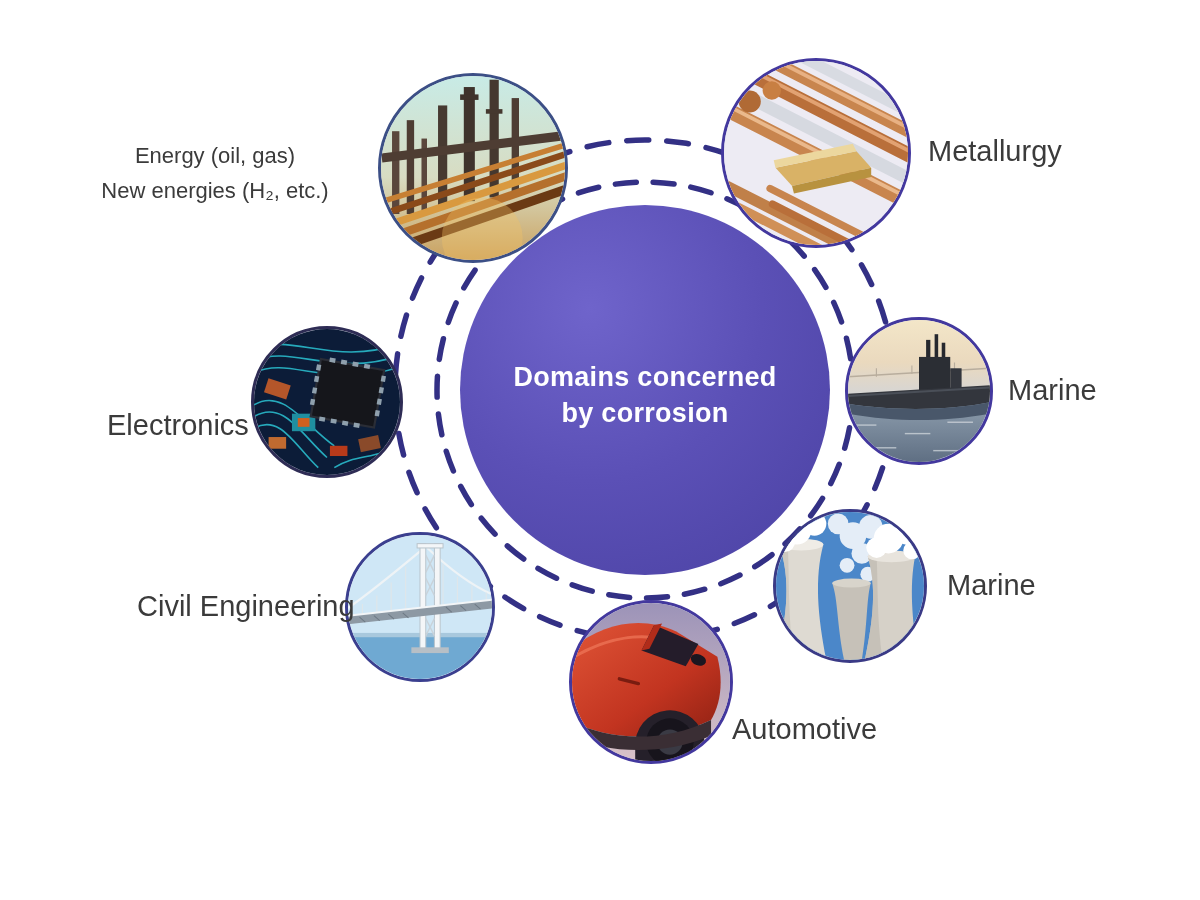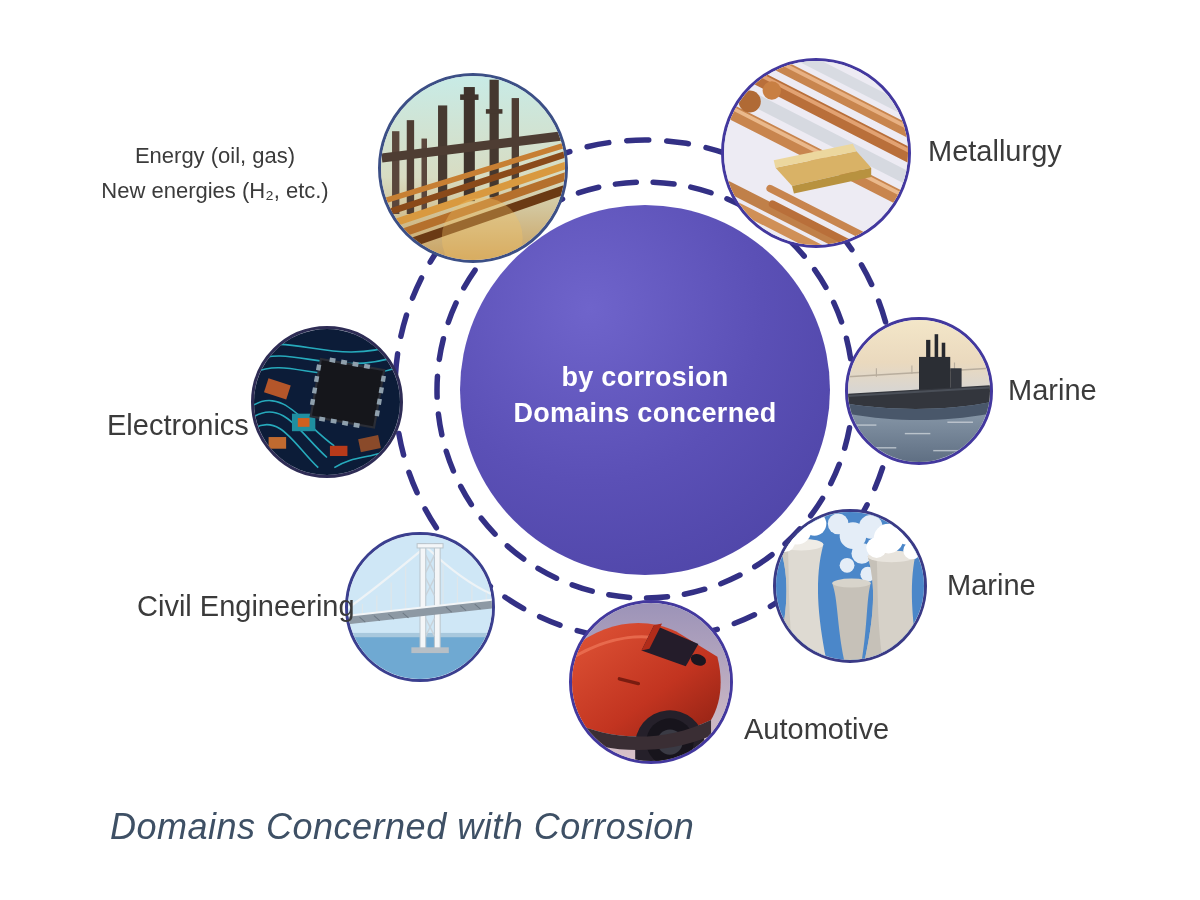--- a/index.html
+++ b/index.html
@@ -31,40 +31,40 @@
   #c-automotive{left:569px;top:600px;width:164px;height:164px;}
   .domain-label{
     position:absolute;z-index:4;color:#3b3b3b;font-size:29px;line-height:28px;white-space:nowrap;
   }
   #l-energy{left:60px;top:138px;width:310px;text-align:center;font-size:22px;line-height:35px;white-space:normal;}
   #l-metallurgy{left:928px;top:137px;}
   #l-electronics{left:107px;top:383px;margin-top:28px;}
   #l-marine{left:1008px;top:376px;text-align:center;}
   #l-civil{left:137px;top:592px;text-align:right;}
   #l-nuclear{left:947px;top:571px;}
-  #l-automotive{left:732px;top:715px;margin-left:12px;}
+  #l-automotive{left:732px;top:715px;}
   .caption{
     position:absolute;left:110px;top:806px;z-index:4;
     font-style:italic;font-size:36px;color:#3e5065;letter-spacing:.5px;
   }
 </style>
 </head>
 <body>
 
 <div id="slide">
 
   <svg class="rings" viewBox="0 0 1200 900" aria-hidden="true">
     <circle cx="645" cy="390" r="208" fill="none" stroke="#333085" stroke-width="5.5" stroke-dasharray="21 17" stroke-linecap="round"></circle>
     <circle cx="645" cy="390" r="250" fill="none" stroke="#333085" stroke-width="5.5" stroke-dasharray="22 18" stroke-linecap="round" transform="rotate(9 645 390)"></circle>
   </svg>
 
   <div class="center-circle">
     <div class="center-title">
+      <div>Domains concerned</div>
       <div>by corrosion</div>
-      <div>Domains concerned</div>
     </div>
   </div>
 
   <div class="photo-circle" id="c-energy">
     <svg viewBox="0 0 100 100" preserveAspectRatio="none">
       <defs>
         <linearGradient id="esky" x1="0" y1="0" x2="0" y2="1">
           <stop offset="0" stop-color="#c8ebe6"></stop>
             <stop offset=".55" stop-color="#d8dcc2"></stop>
           <stop offset="1" stop-color="#caa15f"></stop>
@@ -310,15 +310,14 @@
     <div>Energy (oil, gas)</div>
     <div>New energies (H₂, etc.)</div>
   </div>
   <div class="domain-label" id="l-metallurgy">Metallurgy</div>
   <div class="domain-label" id="l-electronics">Electronics</div>
   <div class="domain-label" id="l-marine">Marine</div>
   <div class="domain-label" id="l-civil">Civil Engineering</div>
   <div class="domain-label" id="l-nuclear">Marine</div>
   <div class="domain-label" id="l-automotive">Automotive</div>
 
-  <div class="caption">Domains Concerned with Corrosion</div>
 
 </div>
 
 </body></html>

